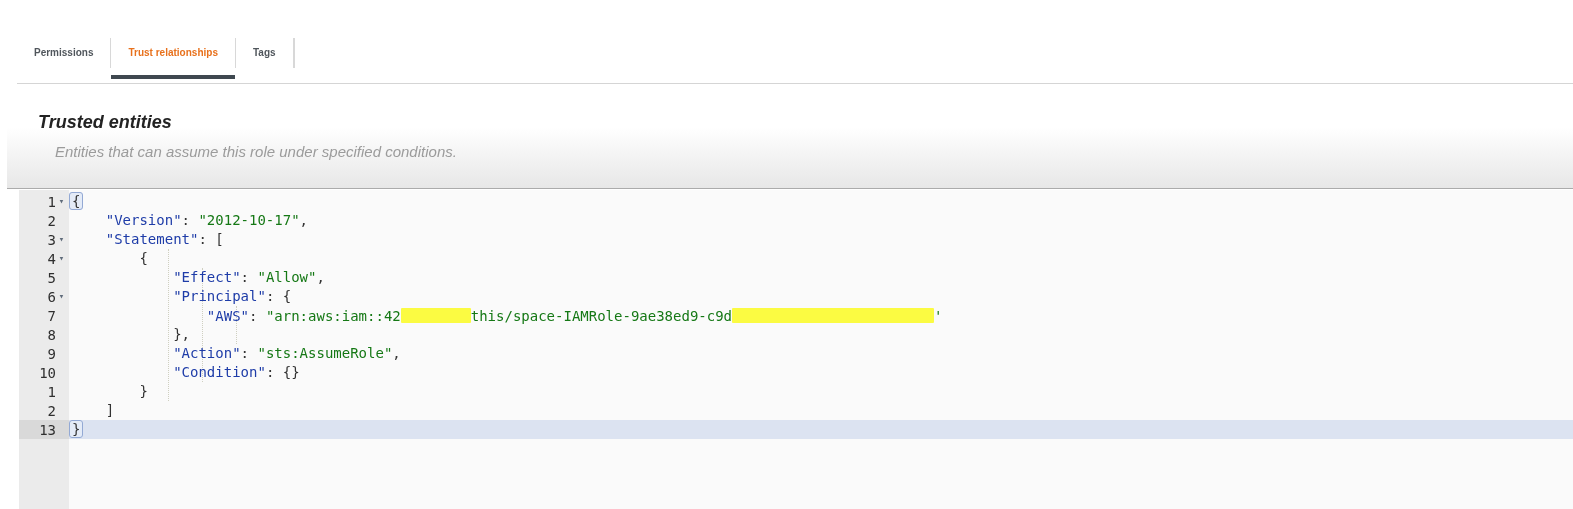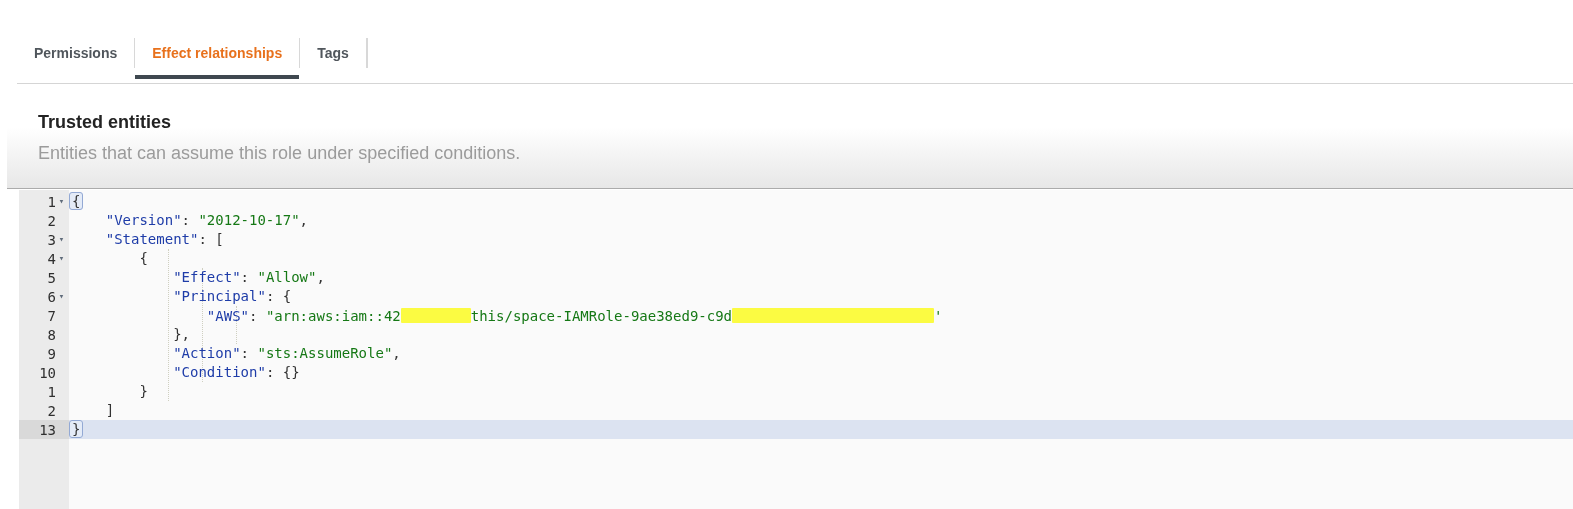--- a/index.html
+++ b/index.html
@@ -7,36 +7,37 @@
   #page {
     position:relative; width:1573px; height:509px; background:#ffffff; overflow:hidden;
   }
 
   
   .tabbar { position:absolute; top:0; left:0; right:0; height:84px; background:#ffffff; }
   .tab-rule { position:absolute; top:83px; left:17px; right:0; height:1px; background:#d5d5d5; }
   .tabs { position:absolute; left:17px; top:38px; height:30px; display:flex; align-items:center; }
   .tab {
     position:relative; padding:0 17px; height:30px; line-height:30px;
-    font-size:14px; font-weight:bold; color:#50565c; white-space:nowrap; cursor:pointer;
+    font-size:10px; font-weight:bold; color:#50565c; white-space:nowrap; cursor:pointer;
   }
   .tab.active { color:#e8711c; }
   .tab.active::after {
     content:""; position:absolute; left:0; right:0; top:37px; height:4px; background:#3f4850;
   }
   .tab-divider { width:1px; height:30px; background:#d8d8d8; }
 
   
   .panel-head {
     position:absolute; top:84px; left:7px; right:0; height:105px;
     background:linear-gradient(180deg, #ffffff 0%, #ffffff 42%, #f1f1f1 75%, #e7e7e7 100%);
     border-bottom:1px solid #ababab;
+    font-style:italic;
   }
   .panel-title { position:absolute; left:31px; top:28px; font-size:18px; font-weight:bold; color:#232323; }
-  .panel-subtitle { position:absolute; left:31px; top:59px; font-size:18px; color:#9b9b9b; }
+  .panel-subtitle { position:absolute; left:48px; top:59px; font-size:15px; color:#9b9b9b; }
 
   
   .editor { position:absolute; top:190px; left:7px; right:0; bottom:0; background:#ffffff; }
   .gutter {
     position:absolute; left:12px; top:0; bottom:0; width:50px; background:#ebebeb;
     padding-top:2px; z-index:2;
   }
   .gutter-row {
     height:19px; display:flex; justify-content:flex-end; align-items:center; padding-right:2px;
     font-family:"DejaVu Sans Mono", monospace; font-size:14px; color:#2f2f2f;
@@ -70,21 +71,21 @@
 </style>
 </head>
 <body>
 
 <div id="page">
 
   <div class="tabbar">
     <div class="tabs">
         <div class="tab">Permissions</div>
         <div class="tab-divider"></div>
-        <div class="tab active">Effect relationships</div>
+        <div class="tab active">Trust relationships</div>
         <div class="tab-divider"></div>
         <div class="tab">Tags</div>
         <div class="tab-divider"></div>
         <div class="tab-divider"></div>
       </div>
     <div class="tab-rule"></div>
   </div>
 
   <div class="panel-head">
     <div class="panel-title">Trusted entities</div>

